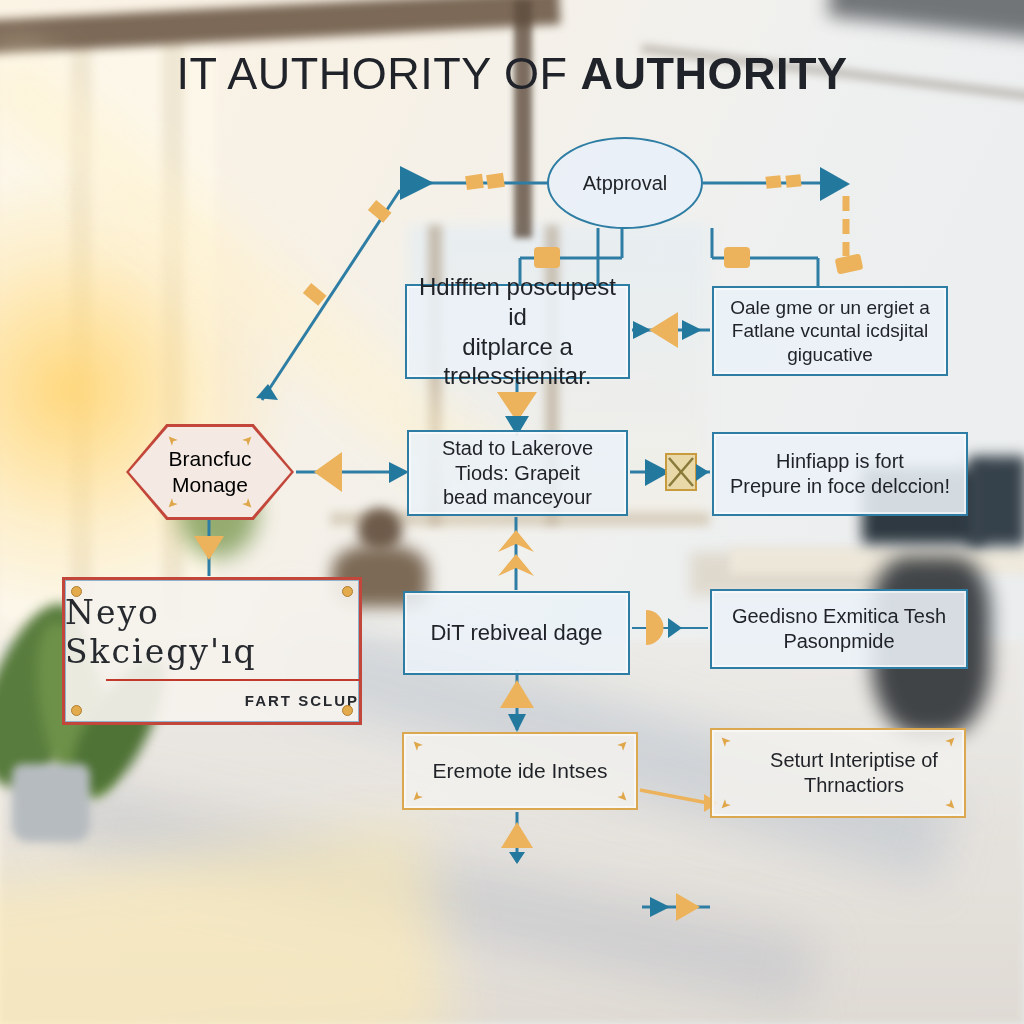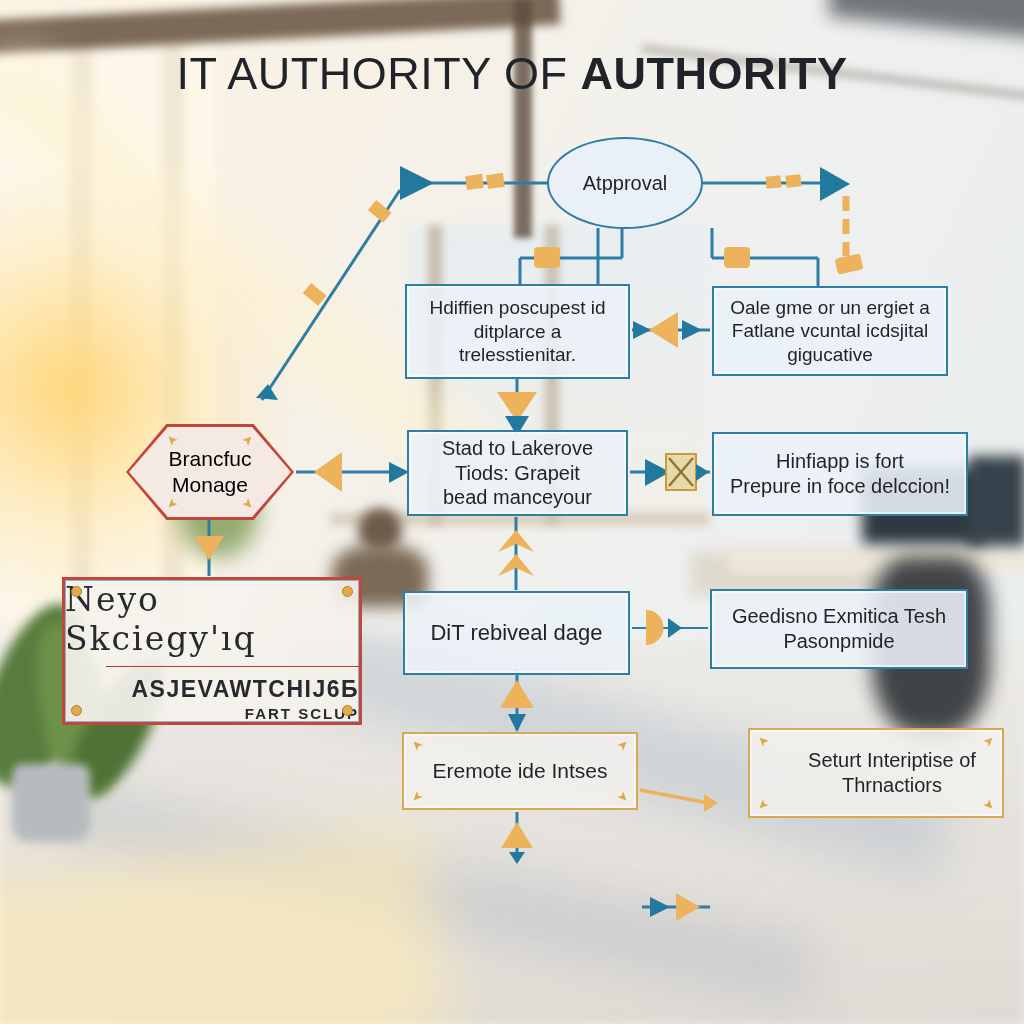--- a/index.html
+++ b/index.html
@@ -194,21 +194,21 @@
       <span class="node-label" style="font-size:21px;">Brancfuc
 Monage</span>
     </div>
     <span class="corner-arrow" style="left:38px;top:8px;transform:rotate(-135deg);"></span>
     <span class="corner-arrow" style="right:38px;top:8px;transform:rotate(-45deg);"></span>
     <span class="corner-arrow" style="left:38px;bottom:8px;transform:rotate(135deg);"></span>
     <span class="corner-arrow" style="right:38px;bottom:8px;transform:rotate(45deg);"></span>
   </div>
 
   <div class="node teal-box" style="left:405px;top:284px;width:225px;height:95px;">
-    <span class="node-label" style="font-size:19px;">Hdiffien poscupest id
+    <span class="node-label" style="font-size:24px;">Hdiffien poscupest id
 ditplarce a
 trelesstienitar.</span>
   </div>
 
   <div class="node teal-box" style="left:712px;top:286px;width:236px;height:90px;">
     <span class="node-label" style="font-size:19px;">Oale gme or un ergiet a
 Fatlane vcuntal icdsjital
 gigucative</span>
   </div>
 
@@ -219,21 +219,20 @@
 
   <div class="node teal-box" style="left:407px;top:430px;width:221px;height:86px;">
     <span class="node-label" style="font-size:20px;">Stad to Lakerove
 Tiods: Grapeit
 bead manceyour</span>
   </div>
 
   <div class="strategy" style="left:62px;top:577px;width:294px;height:142px;align-items:flex-end;">
     <span class="strategy-heading">Neyo Skciegy'ıq</span>
     <div class="strategy-divider"></div>
-    <span class="strategy-sub1">ASJEVAWTCHIJ6Б</span>
     <span class="strategy-sub2">FART SCLUP</span>
     <span class="pin" style="left:6px;top:6px;"></span>
     <span class="pin" style="right:6px;top:6px;"></span>
     <span class="pin" style="left:6px;bottom:6px;"></span>
     <span class="pin" style="right:6px;bottom:6px;"></span>
   </div>
 
   <div class="node teal-box" style="left:403px;top:591px;width:227px;height:84px;">
     <span class="node-label" style="font-size:22px;">DiT rebiveal dage</span>
   </div>
@@ -244,21 +243,21 @@
   </div>
 
   <div class="node gold-box" style="left:402px;top:732px;width:236px;height:78px;">
     <span class="node-label" style="font-size:21px;">Eremote ide Intses</span>
     <span class="corner-arrow" style="left:6px;top:4px;transform:rotate(-135deg);"></span>
     <span class="corner-arrow" style="right:6px;top:4px;transform:rotate(-45deg);"></span>
     <span class="corner-arrow" style="left:6px;bottom:4px;transform:rotate(135deg);"></span>
     <span class="corner-arrow" style="right:6px;bottom:4px;transform:rotate(45deg);"></span>
   </div>
 
-  <div class="node gold-box" style="left:748px;top:728px;width:256px;height:90px;padding-left:32px;">
+  <div class="node gold-box" style="left:710px;top:728px;width:256px;height:90px;padding-left:32px;">
     <span class="node-label" style="font-size:20px;">Seturt Interiptise of
 Thrnactiors</span>
     <span class="corner-arrow" style="left:6px;top:4px;transform:rotate(-135deg);"></span>
     <span class="corner-arrow" style="right:6px;top:4px;transform:rotate(-45deg);"></span>
     <span class="corner-arrow" style="left:6px;bottom:4px;transform:rotate(135deg);"></span>
     <span class="corner-arrow" style="right:6px;bottom:4px;transform:rotate(45deg);"></span>
   </div>
 
 
 

